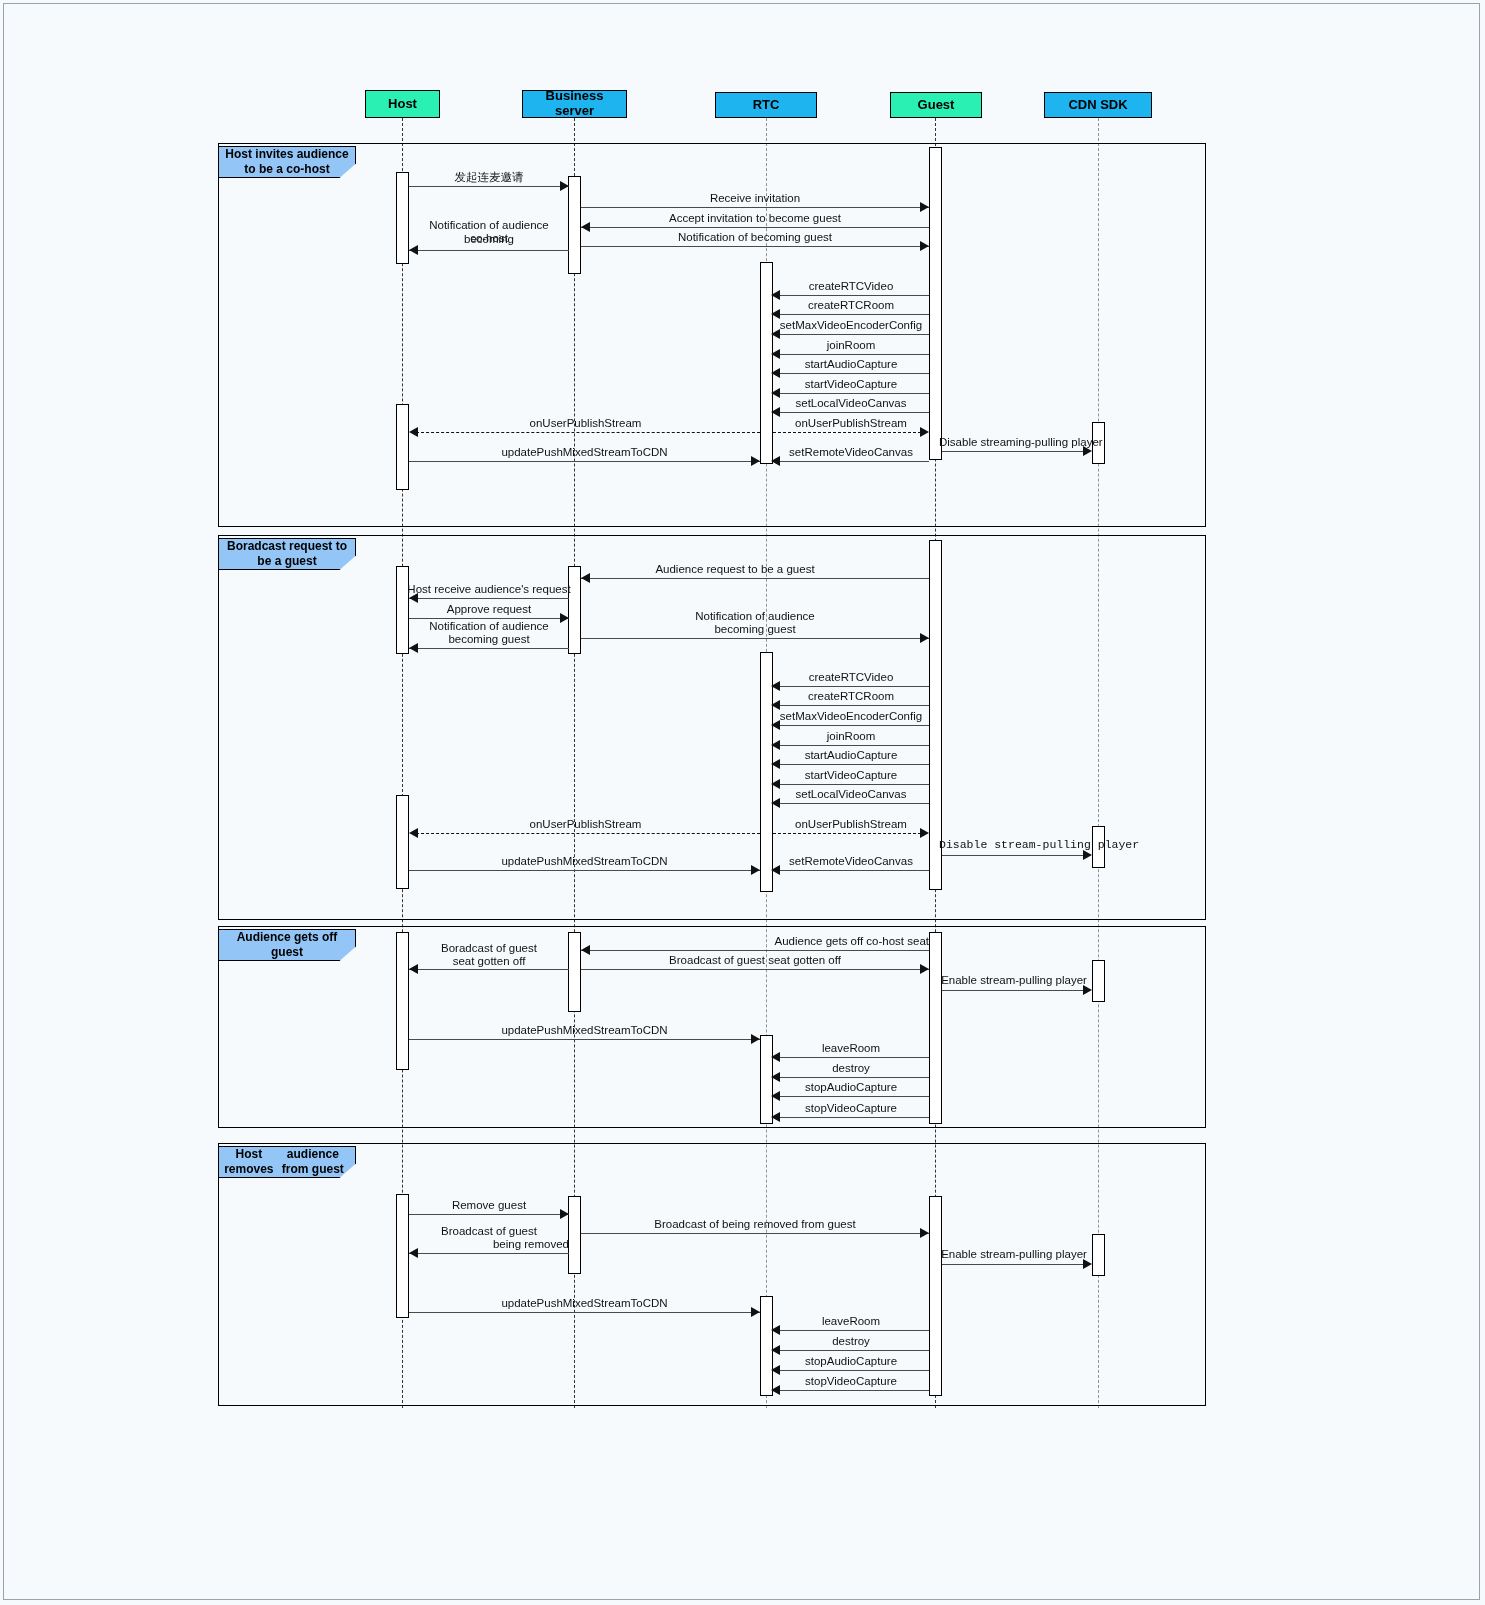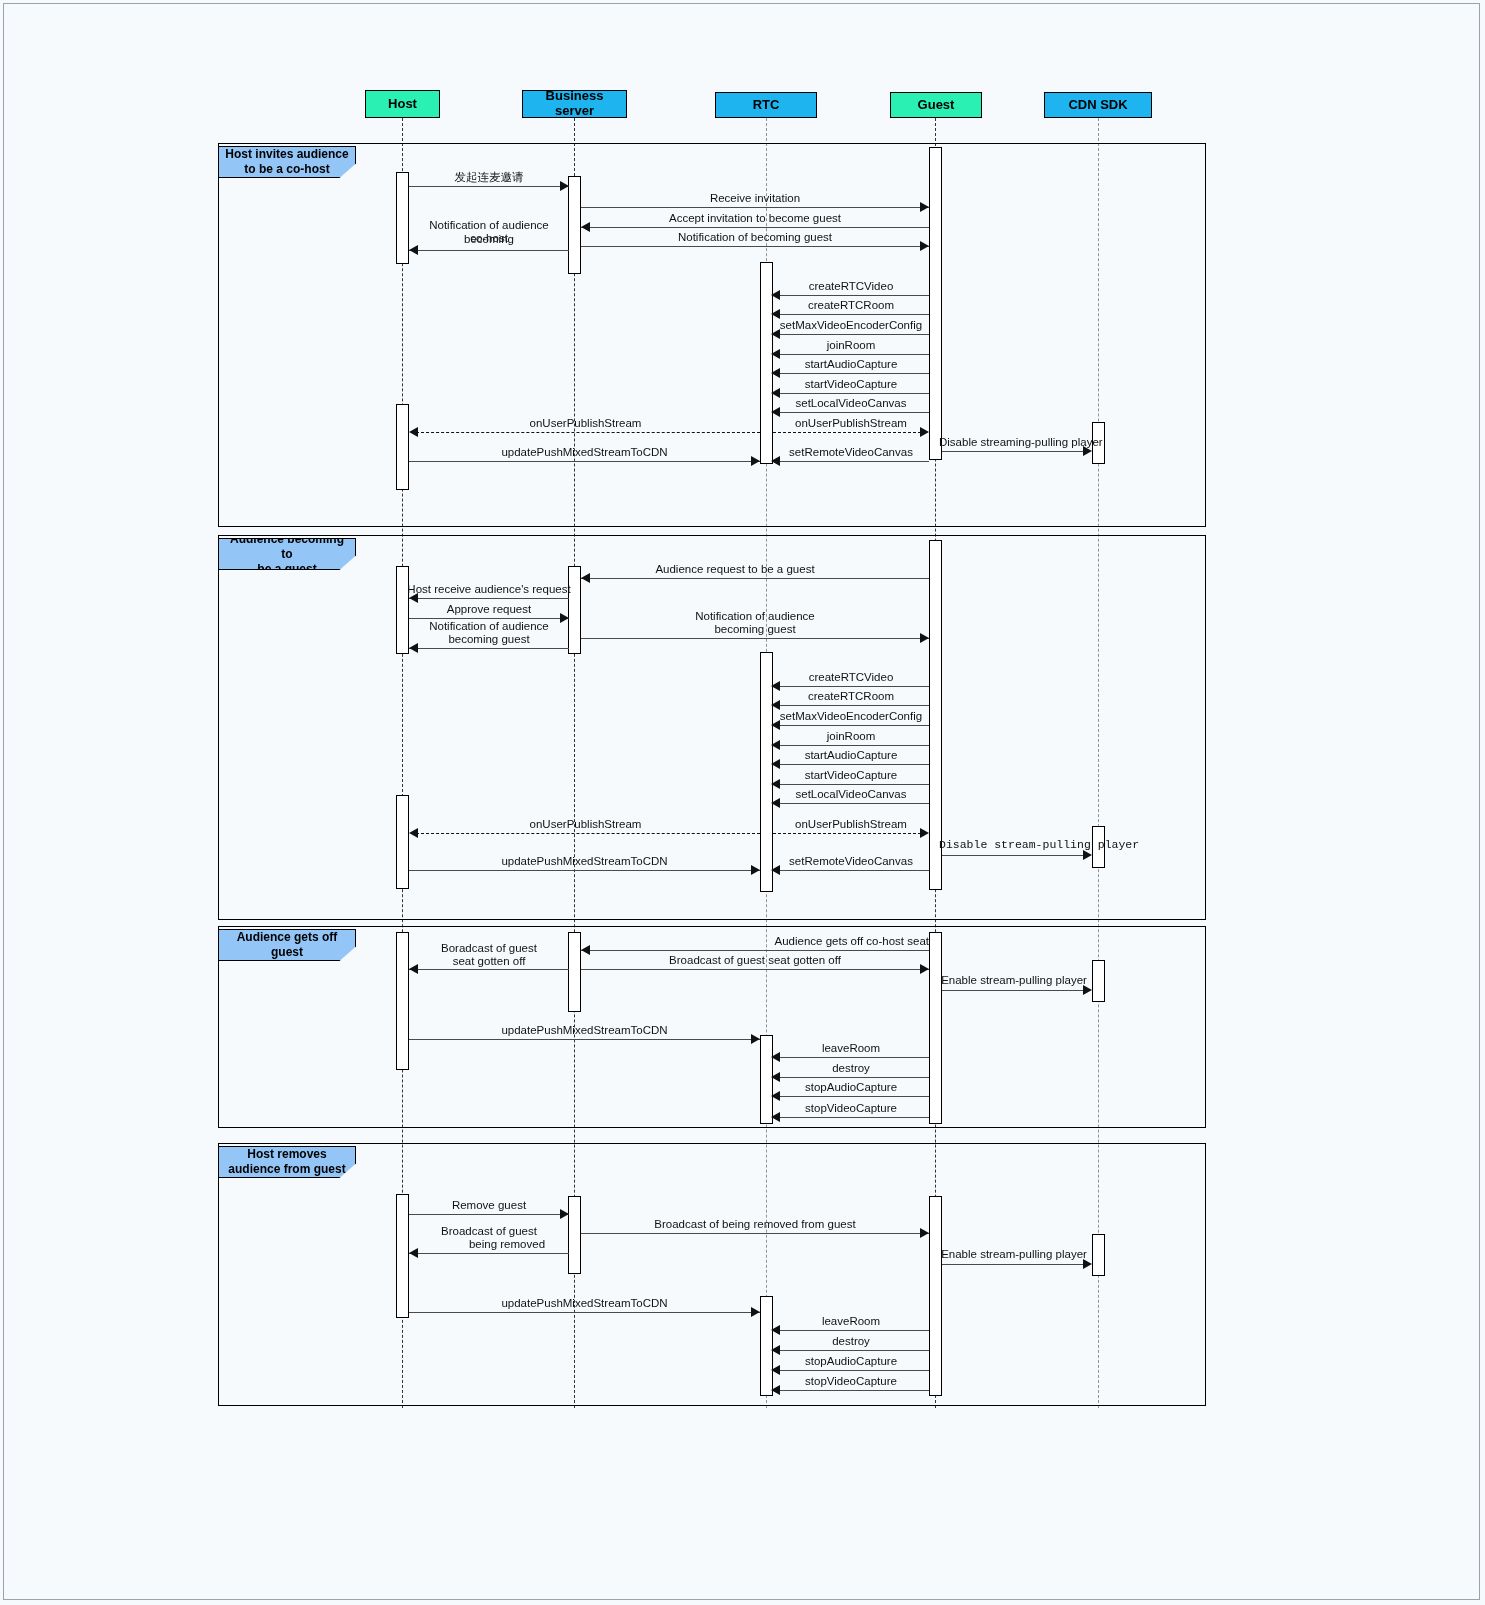--- a/index.html
+++ b/index.html
@@ -168,21 +168,21 @@
   <div class="msg-line" style="left:409px;top:461px;width:351px;"></div>
   <div class="arrowhead right" style="left:751px;top:456px;"></div>
   <div class="msg-label" style="left:409px;top:445px;width:351px;">updatePushMixedStreamToCDN</div>
 
   <div class="msg-line" style="left:773px;top:461px;width:156px;"></div>
   <div class="arrowhead left" style="left:771px;top:456px;"></div>
   <div class="msg-label" style="left:773px;top:445px;width:156px;">setRemoteVideoCanvas</div>
 
   <div class="frame" style="left:218px;top:535px;width:988px;height:385px;"></div>
   <div class="frame-label" style="left:218px;top:538px;width:138px;height:32px;flex-direction:column;">
-    <span>Audience becoming to</span>
+    <span>Boradcast request to</span>
     <span>be a guest</span>
   </div>
 
   <div class="activation" style="left:929px;top:540px;height:350px;"></div>
   <div class="activation" style="left:568px;top:566px;height:88px;"></div>
   <div class="activation" style="left:396px;top:566px;height:88px;"></div>
   <div class="activation" style="left:760px;top:652px;height:240px;"></div>
   <div class="activation" style="left:396px;top:795px;height:94px;"></div>
   <div class="activation" style="left:1092px;top:826px;height:42px;"></div>
 
@@ -299,21 +299,21 @@
 
   <div class="msg-line" style="left:773px;top:1096px;width:156px;"></div>
   <div class="arrowhead left" style="left:771px;top:1091px;"></div>
   <div class="msg-label" style="left:773px;top:1080px;width:156px;">stopAudioCapture</div>
 
   <div class="msg-line" style="left:773px;top:1117px;width:156px;"></div>
   <div class="arrowhead left" style="left:771px;top:1112px;"></div>
   <div class="msg-label" style="left:773px;top:1101px;width:156px;">stopVideoCapture</div>
 
   <div class="frame" style="left:218px;top:1143px;width:988px;height:263px;"></div>
-  <div class="frame-label" style="left:218px;top:1146px;width:138px;height:32px;flex-direction:column;">
+  <div class="frame-label" style="left:218px;top:1146px;width:138px;height:32px;">
     <span>Host removes</span>
     <span>audience from guest</span>
   </div>
 
   <div class="activation" style="left:396px;top:1194px;height:124px;"></div>
   <div class="activation" style="left:568px;top:1196px;height:78px;"></div>
   <div class="activation" style="left:929px;top:1196px;height:200px;"></div>
   <div class="activation" style="left:760px;top:1296px;height:100px;"></div>
   <div class="activation" style="left:1092px;top:1234px;height:42px;"></div>
 
@@ -321,21 +321,21 @@
   <div class="arrowhead right" style="left:560px;top:1209px;"></div>
   <div class="msg-label" style="left:409px;top:1198px;width:160px;">Remove guest</div>
 
   <div class="msg-line" style="left:581px;top:1233px;width:348px;"></div>
   <div class="arrowhead right" style="left:920px;top:1228px;"></div>
   <div class="msg-label" style="left:581px;top:1217px;width:348px;">Broadcast of being removed from guest</div>
 
   <div class="msg-line" style="left:409px;top:1253px;width:160px;"></div>
   <div class="arrowhead left" style="left:409px;top:1248px;"></div>
   <div class="msg-label wrap" style="left:409px;top:1224px;width:160px;">Broadcast of guest</div>
-  <div class="msg-label wrap" style="left:427px;top:1237px;width:160px;">being removed</div>
+  <div class="msg-label wrap" style="left:409px;top:1237px;width:160px;text-align:right;">being removed</div>
 
   <div class="msg-line" style="left:942px;top:1264px;width:142px;"></div>
   <div class="arrowhead right" style="left:1083px;top:1259px;"></div>
   <div class="msg-label" style="left:939px;top:1247px;width:150px;">Enable stream-pulling player</div>
 
   <div class="msg-line" style="left:409px;top:1312px;width:351px;"></div>
   <div class="arrowhead right" style="left:751px;top:1307px;"></div>
   <div class="msg-label" style="left:409px;top:1296px;width:351px;">updatePushMixedStreamToCDN</div>
 
   <div class="msg-line" style="left:773px;top:1330px;width:156px;"></div>

